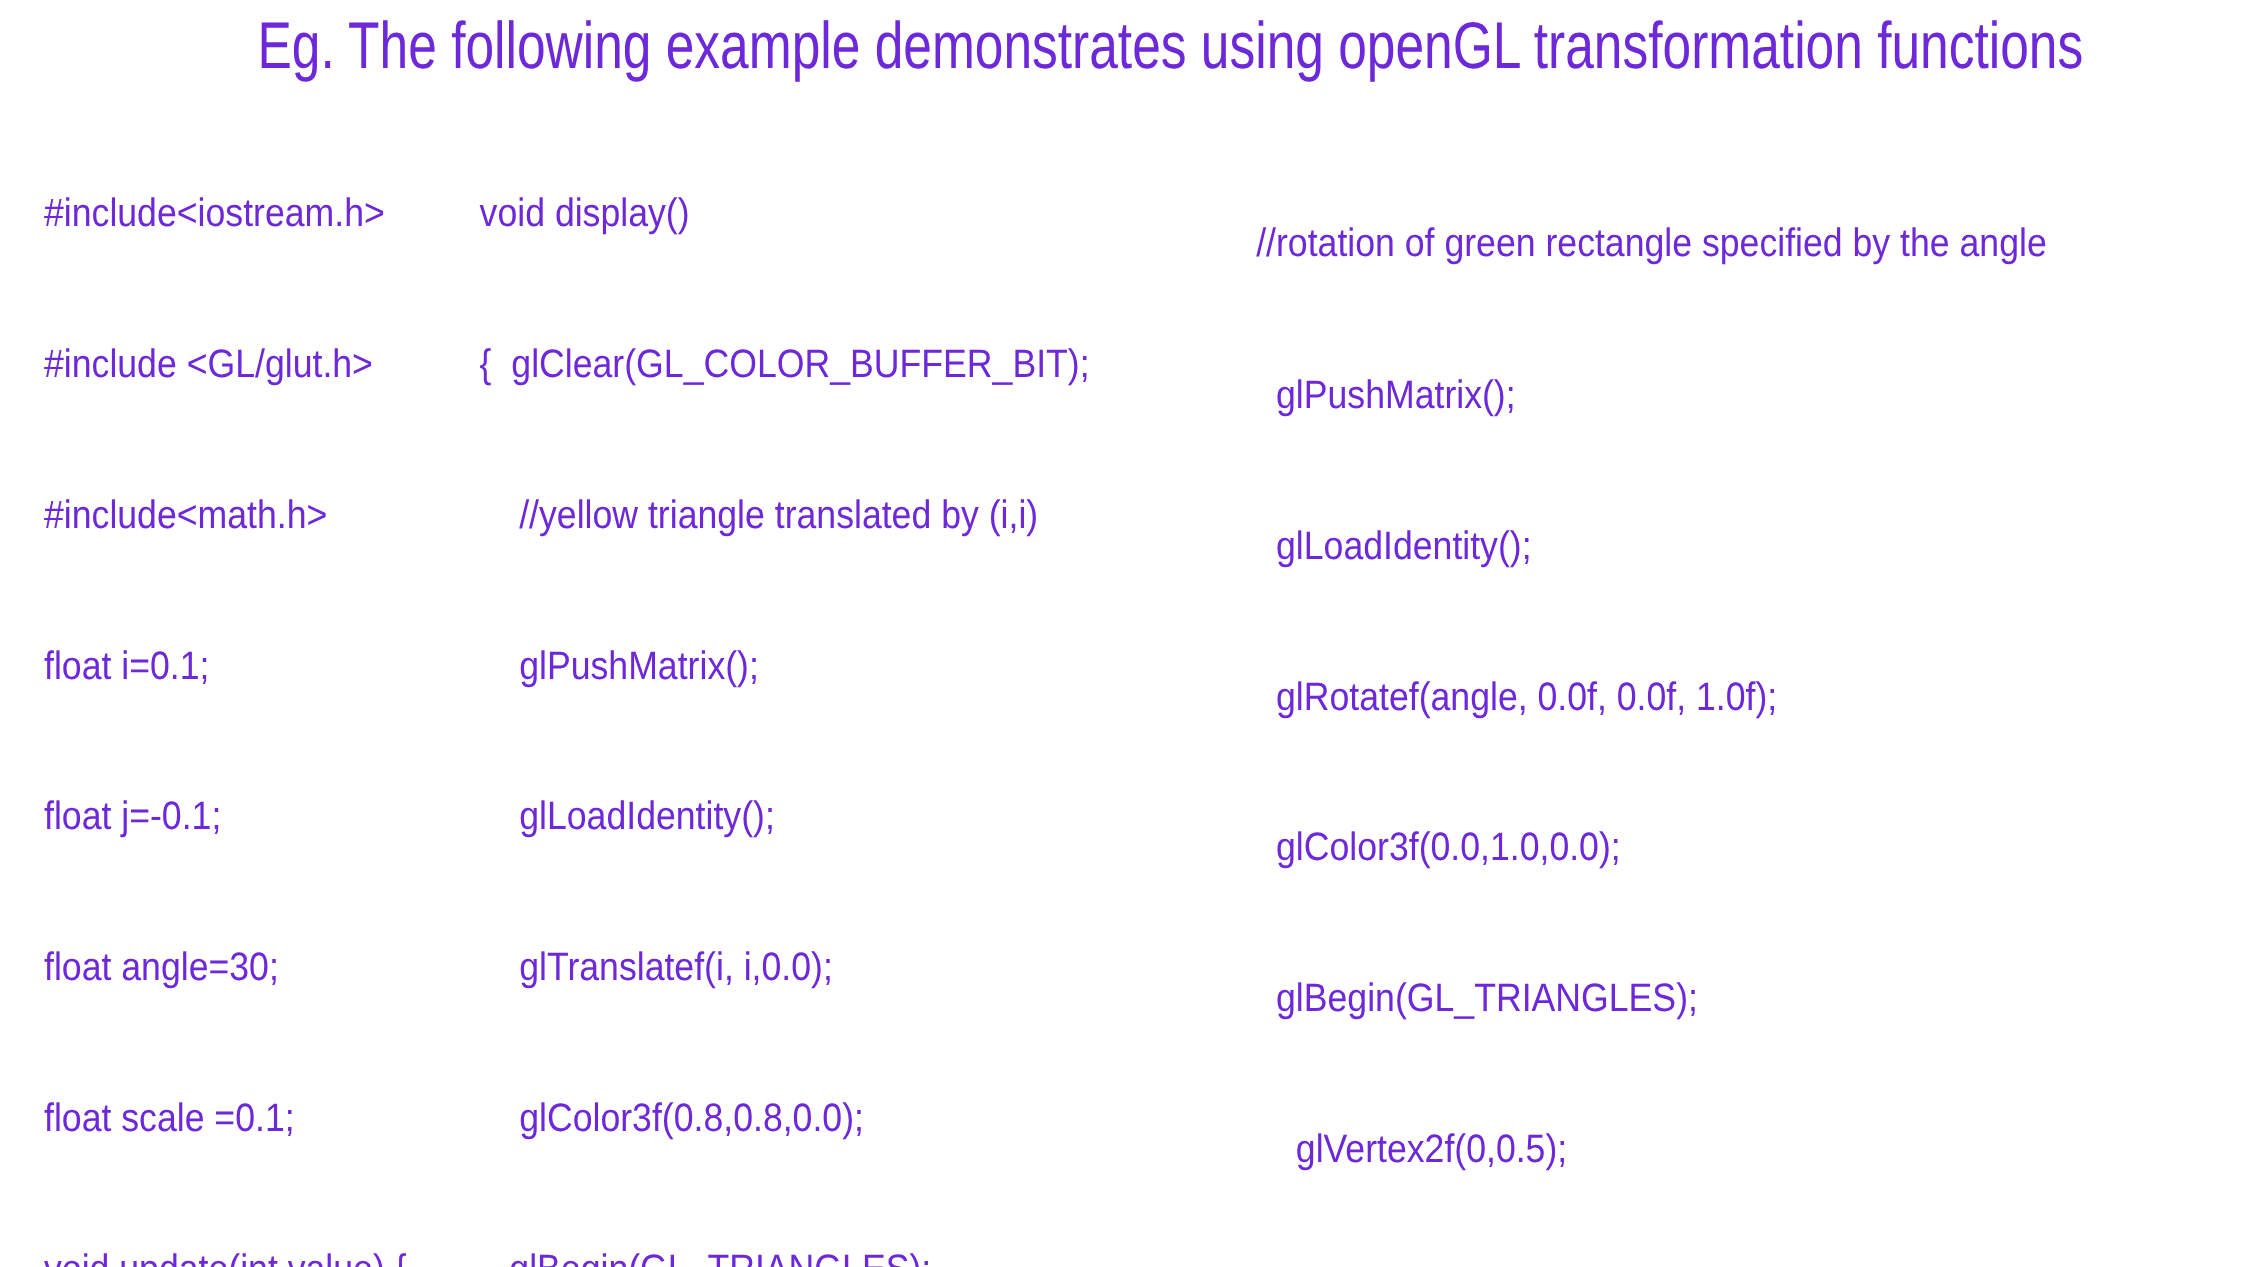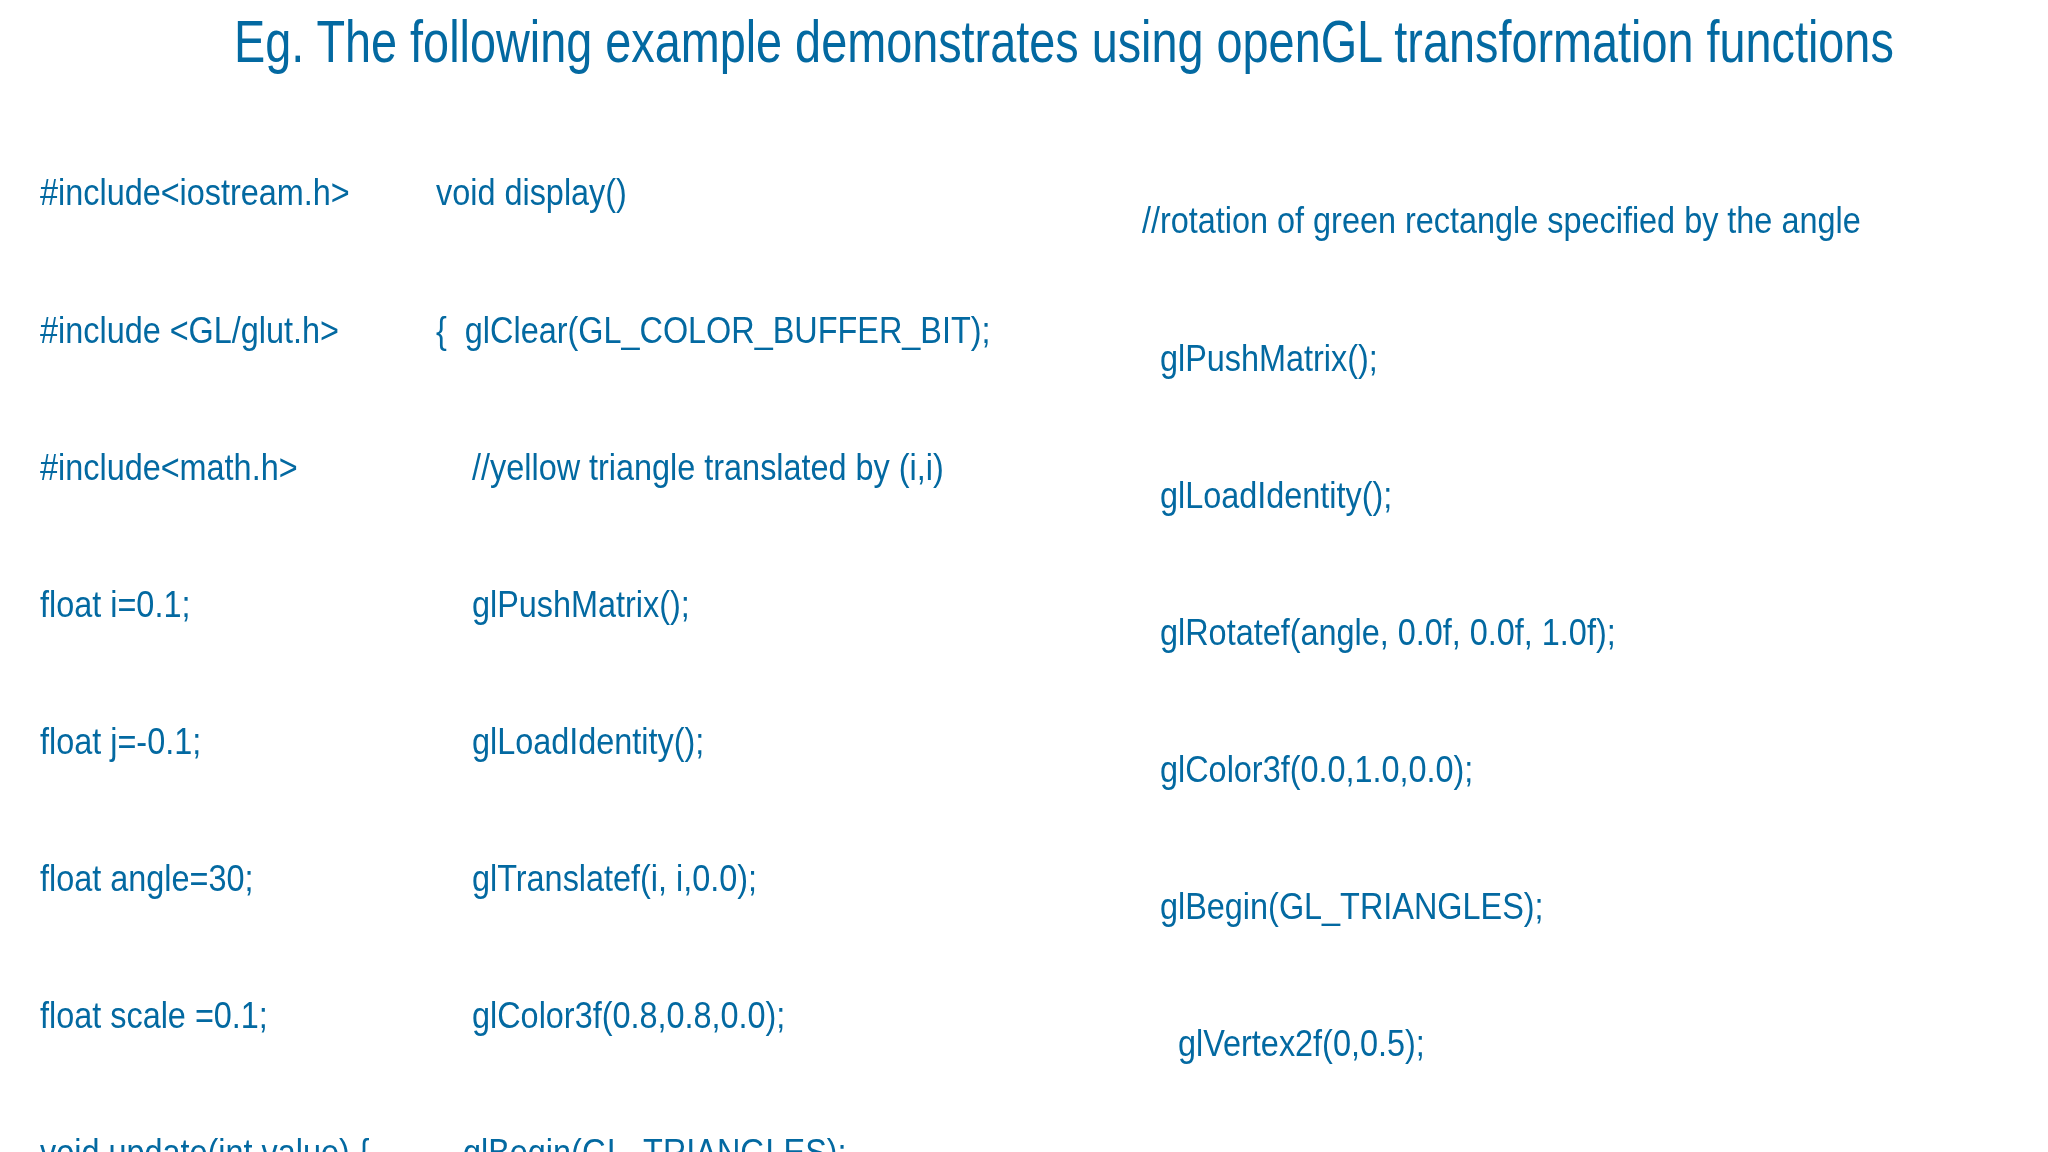--- a/index.html
+++ b/index.html
@@ -7,21 +7,21 @@
     padding: 0;
     background: #ffffff;
   }
   .slide {
     position: relative;
     width: 2048px;
     height: 1152px;
     background: #ffffff;
     overflow: hidden;
     font-family: "Liberation Sans", "DejaVu Sans", sans-serif;
-    color: #0369a1;
+    color: #6d28d9;
   }
   .slide-title {
     position: absolute;
     top: 6px;
     left: 0;
     width: 100%;
     box-sizing: border-box;
     padding-right: 58px;
     text-align: center;
     font-size: 60px;

